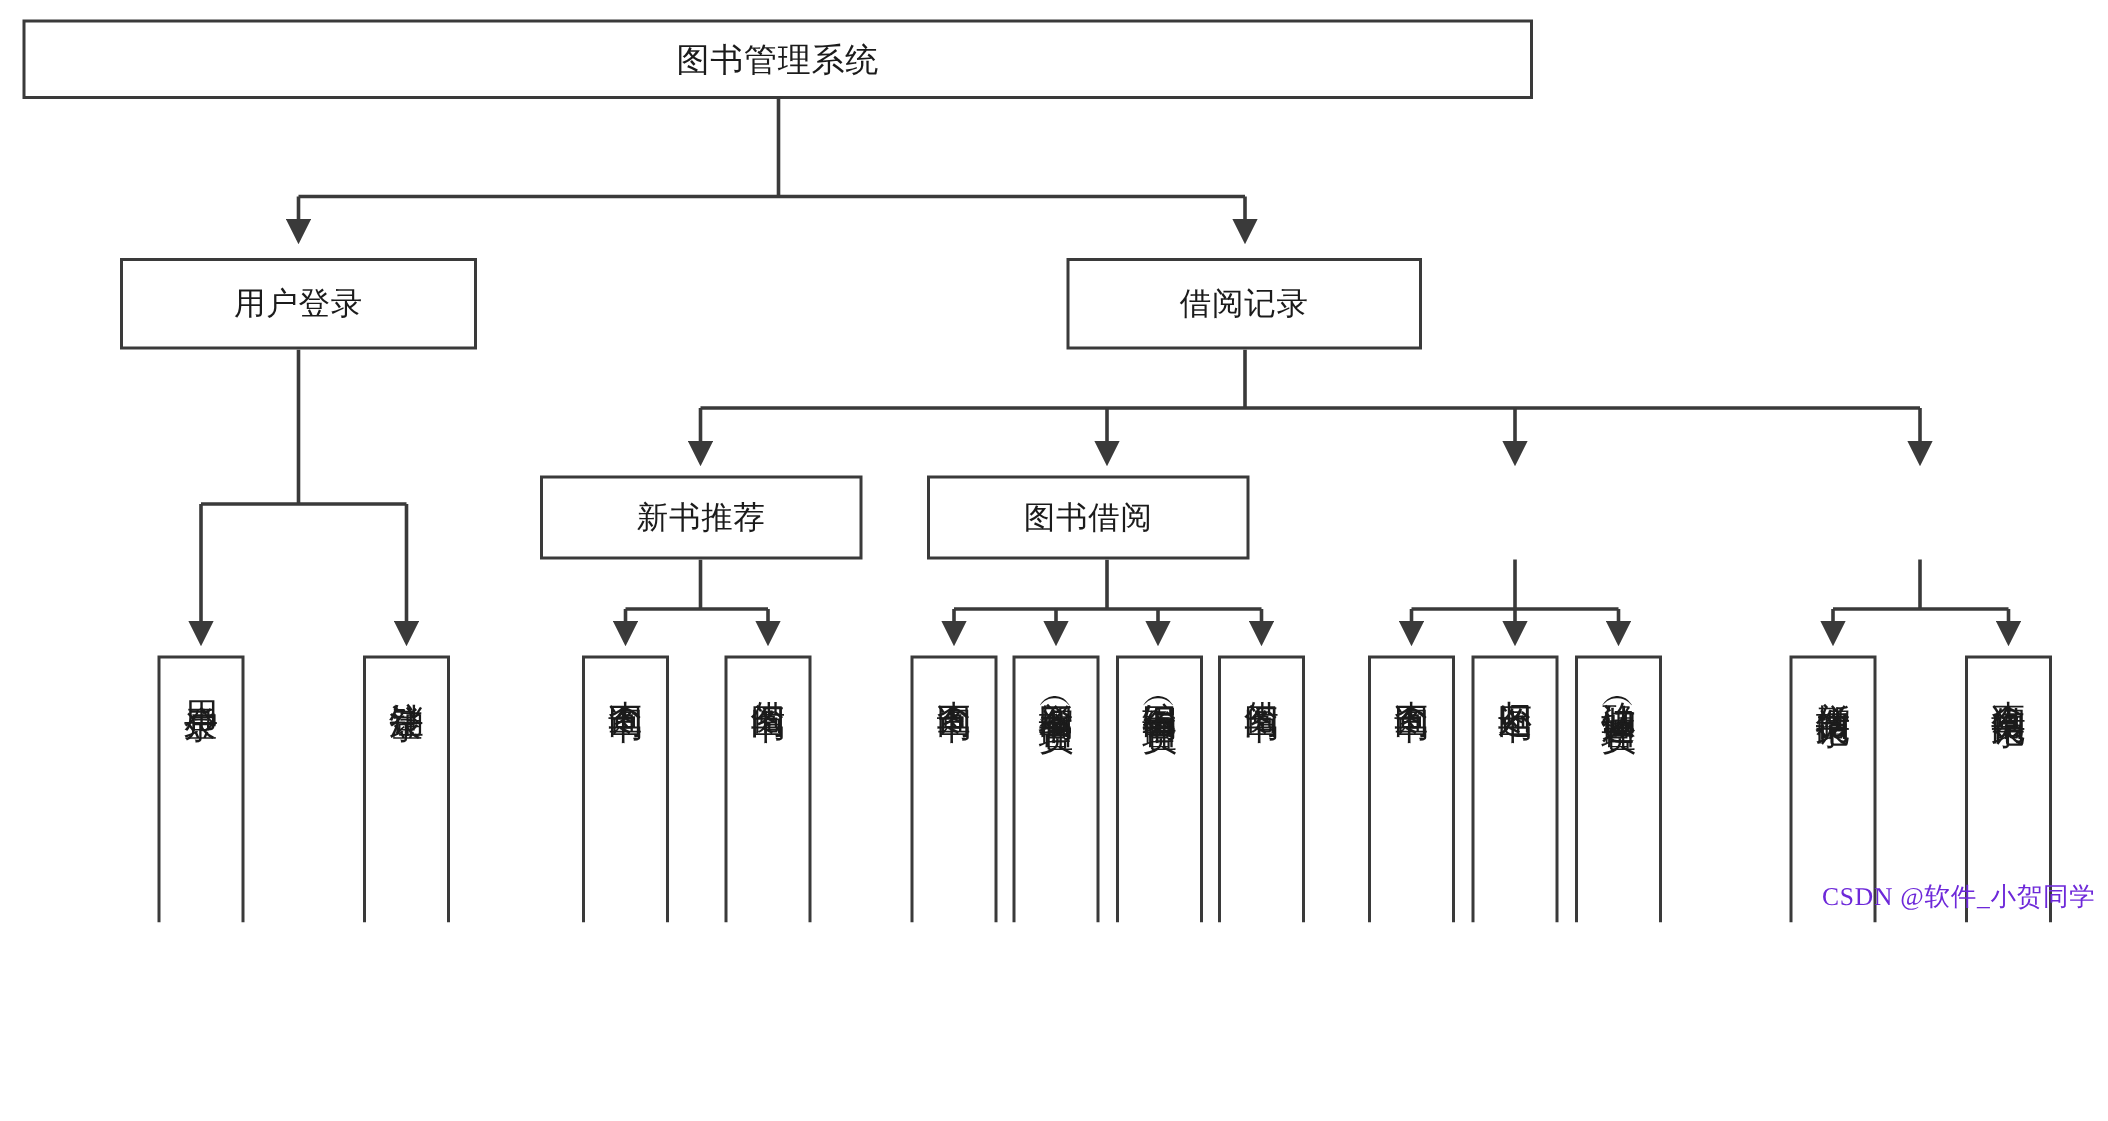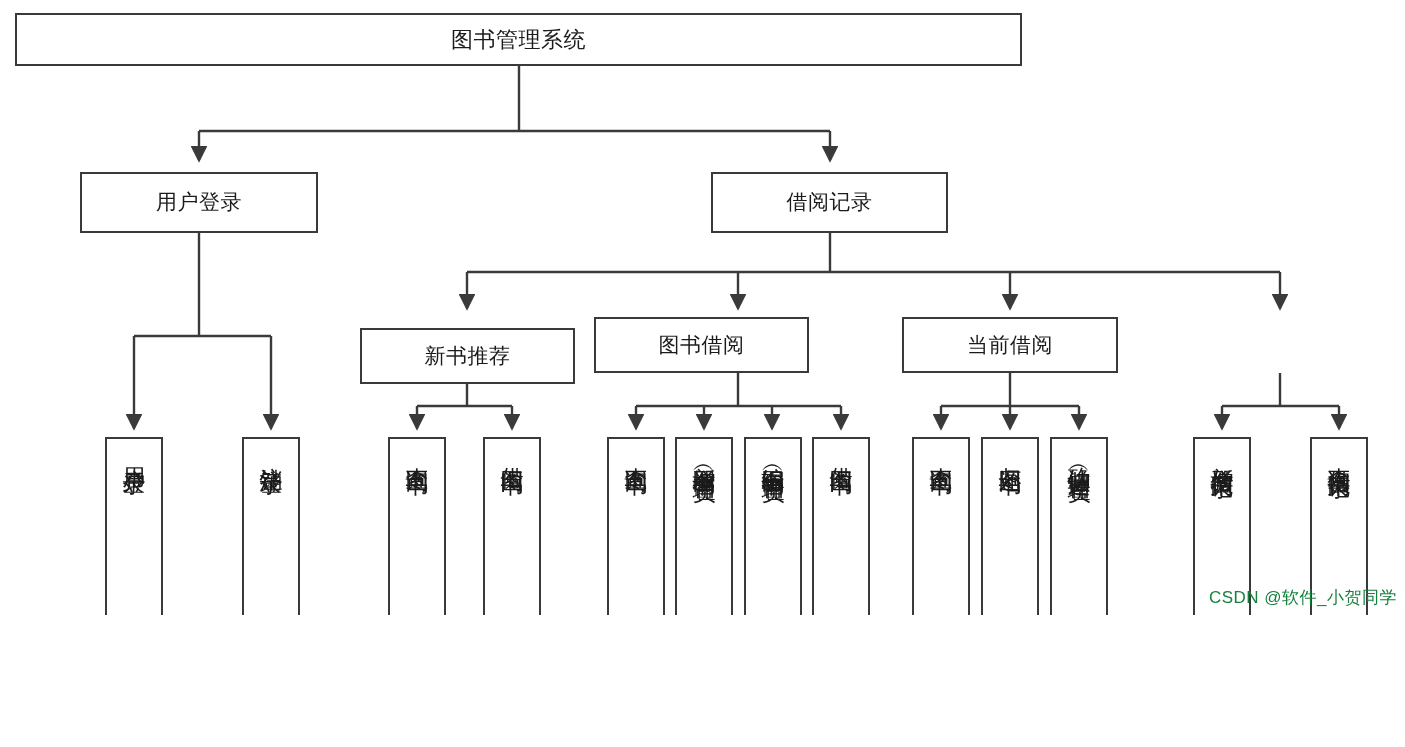--- a/index.html
+++ b/index.html
@@ -5,21 +5,21 @@
   html, body {
     margin: 0;
     padding: 0;
     background: #ffffff;
   }
   #canvas {
     position: relative;
     width: 1405px;
     height: 615px;
     background: #ffffff;
-    font-family: Liberation Sans, sans-serif;
+    font-family: Liberation Serif, serif;
     overflow: hidden;
   }
   svg.edges {
     position: absolute;
     left: 0;
     top: 0;
     width: 1405px;
     height: 747px;
     pointer-events: none;
   }
@@ -52,21 +52,21 @@
     font-size: 23px;
     letter-spacing: 2px;
     white-space: nowrap;
     line-height: 1;
   }
   .watermark {
     position: absolute;
     right: 8px;
     bottom: 6px;
     font-size: 17px;
-    color: #15803d;
+    color: #6d28d9;
     white-space: nowrap;
     letter-spacing: 0.5px;
     margin-top: 13px;
   }
 </style>
 </head>
 <body>
 
 <div id="canvas">
 
@@ -118,23 +118,22 @@
       <path d="M 1222 406 L 1222 428" marker-end="url(#arrow)"></path>
       <path d="M 1339 406 L 1339 428" marker-end="url(#arrow)"></path>
     </g>
   </svg>
 
   <div class="node node-h node-root" style="left:15px; top:13px; width:1007px; height:53px;">图书管理系统</div>
 
   <div class="node node-h" style="left:80px; top:172px; width:238px; height:61px;">用户登录</div>
   <div class="node node-h" style="left:711px; top:172px; width:237px; height:61px;">借阅记录</div>
 
-  <div class="node node-h" style="left:360px; top:317px; width:215px; height:56px;margin-top:11px;">新书推荐</div>
-  <div class="node node-h" style="left:594px; top:317px; width:215px; height:56px;">图书借阅</div>
-  <div class="node node-h" style="left:902px; top:317px; width:216px; height:56px;">当前借阅</div>
+  <div class="node node-h" style="left:360px; top:317px; width:215px; height:56px;">新书推荐</div>
+  <div class="node node-h" style="left:618px; top:317px; width:215px; height:56px;">图书借阅</div>
 
   <div class="node node-v" style="left:105px; top:437px; width:58px; height:298px;">
     <span class="vtext">用户登录</span>
   </div>
   <div class="node node-v" style="left:242px; top:437px; width:58px; height:298px;">
     <span class="vtext">注销登录</span>
   </div>
 
   <div class="node node-v" style="left:388px; top:437px; width:58px; height:298px;">
     <span class="vtext">查询图书</span>

